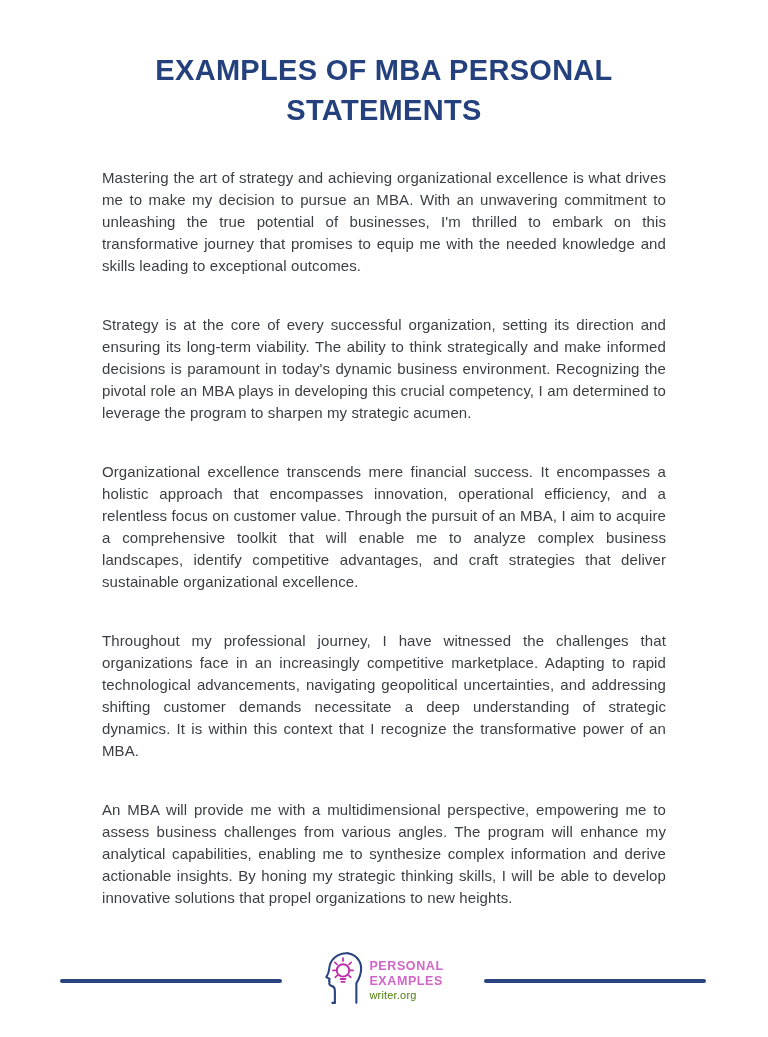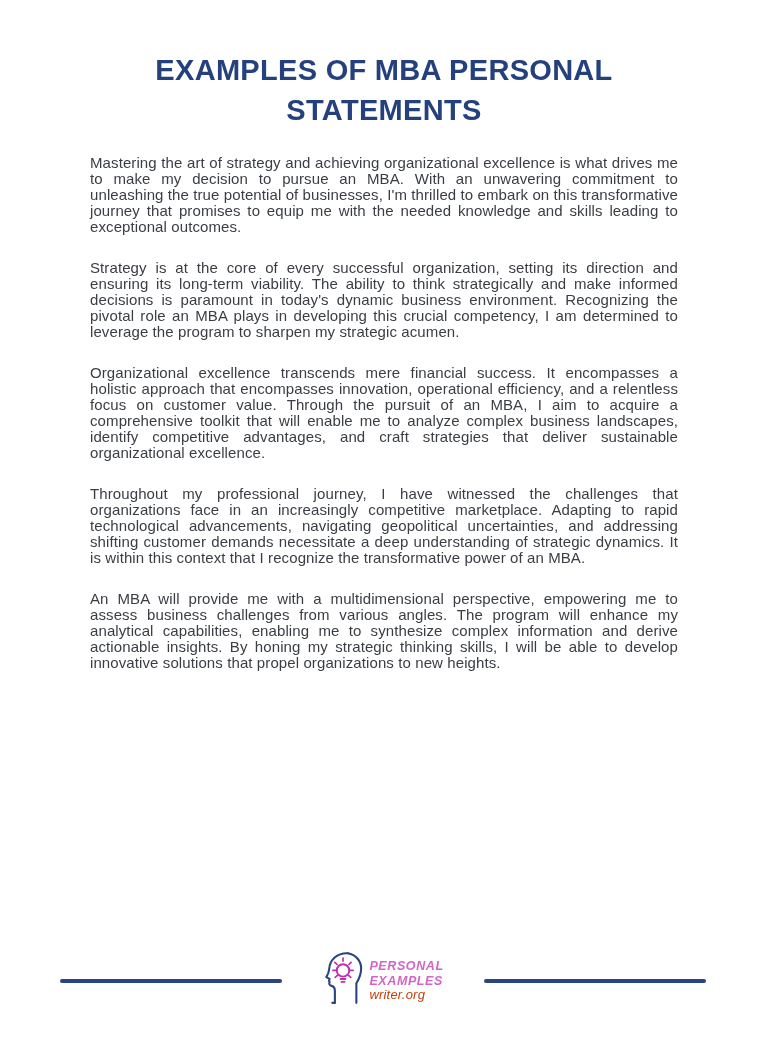--- a/index.html
+++ b/index.html
@@ -32,24 +32,24 @@
   }
   .statement-heading {
     margin: 0;
     padding-top: 53px;
     font-size: 15.5px;
     font-weight: 700;
     color: #17191e;
     letter-spacing: 0.1px;
   }
   .content p {
-    margin: 0;
+    margin: 12px;
     padding-top: 25px;
     font-size: 15px;
-    line-height: 16px;
+    line-height: 22px;
     text-align: justify;
     color: #3a3e44;
     letter-spacing: 0.1px;
   }
   .footer {
     position: absolute;
     left: 60px;
     right: 62px;
     bottom: 24px;
     display: flex;
@@ -59,36 +59,35 @@
     flex: 1;
     height: 4px;
     background: #2a4480;
     border-radius: 2px;
   }
   .brand {
     display: flex;
     align-items: center;
     margin: 0 40px;
     gap: 5px;
-    font-style: italic;
   }
   .brand-text {
     display: flex;
     flex-direction: column;
     line-height: 14.5px;
   }
   .brand-pink {
     color: #d066c7;
     font-size: 12.5px;
     font-weight: 600;
     letter-spacing: 0.6px;
   }
   .brand-navy {
-    color: #c2410c;
-    font-size: 13px;
+    color: #4d7c0f;
+    font-size: 11px;
     font-weight: 500;
     letter-spacing: 0.2px;
   }
 </style>
 </head>
 <body>
 
 <div class="page">
 
   <h1 class="page-title">EXAMPLES OF MBA PERSONAL STATEMENTS</h1>

